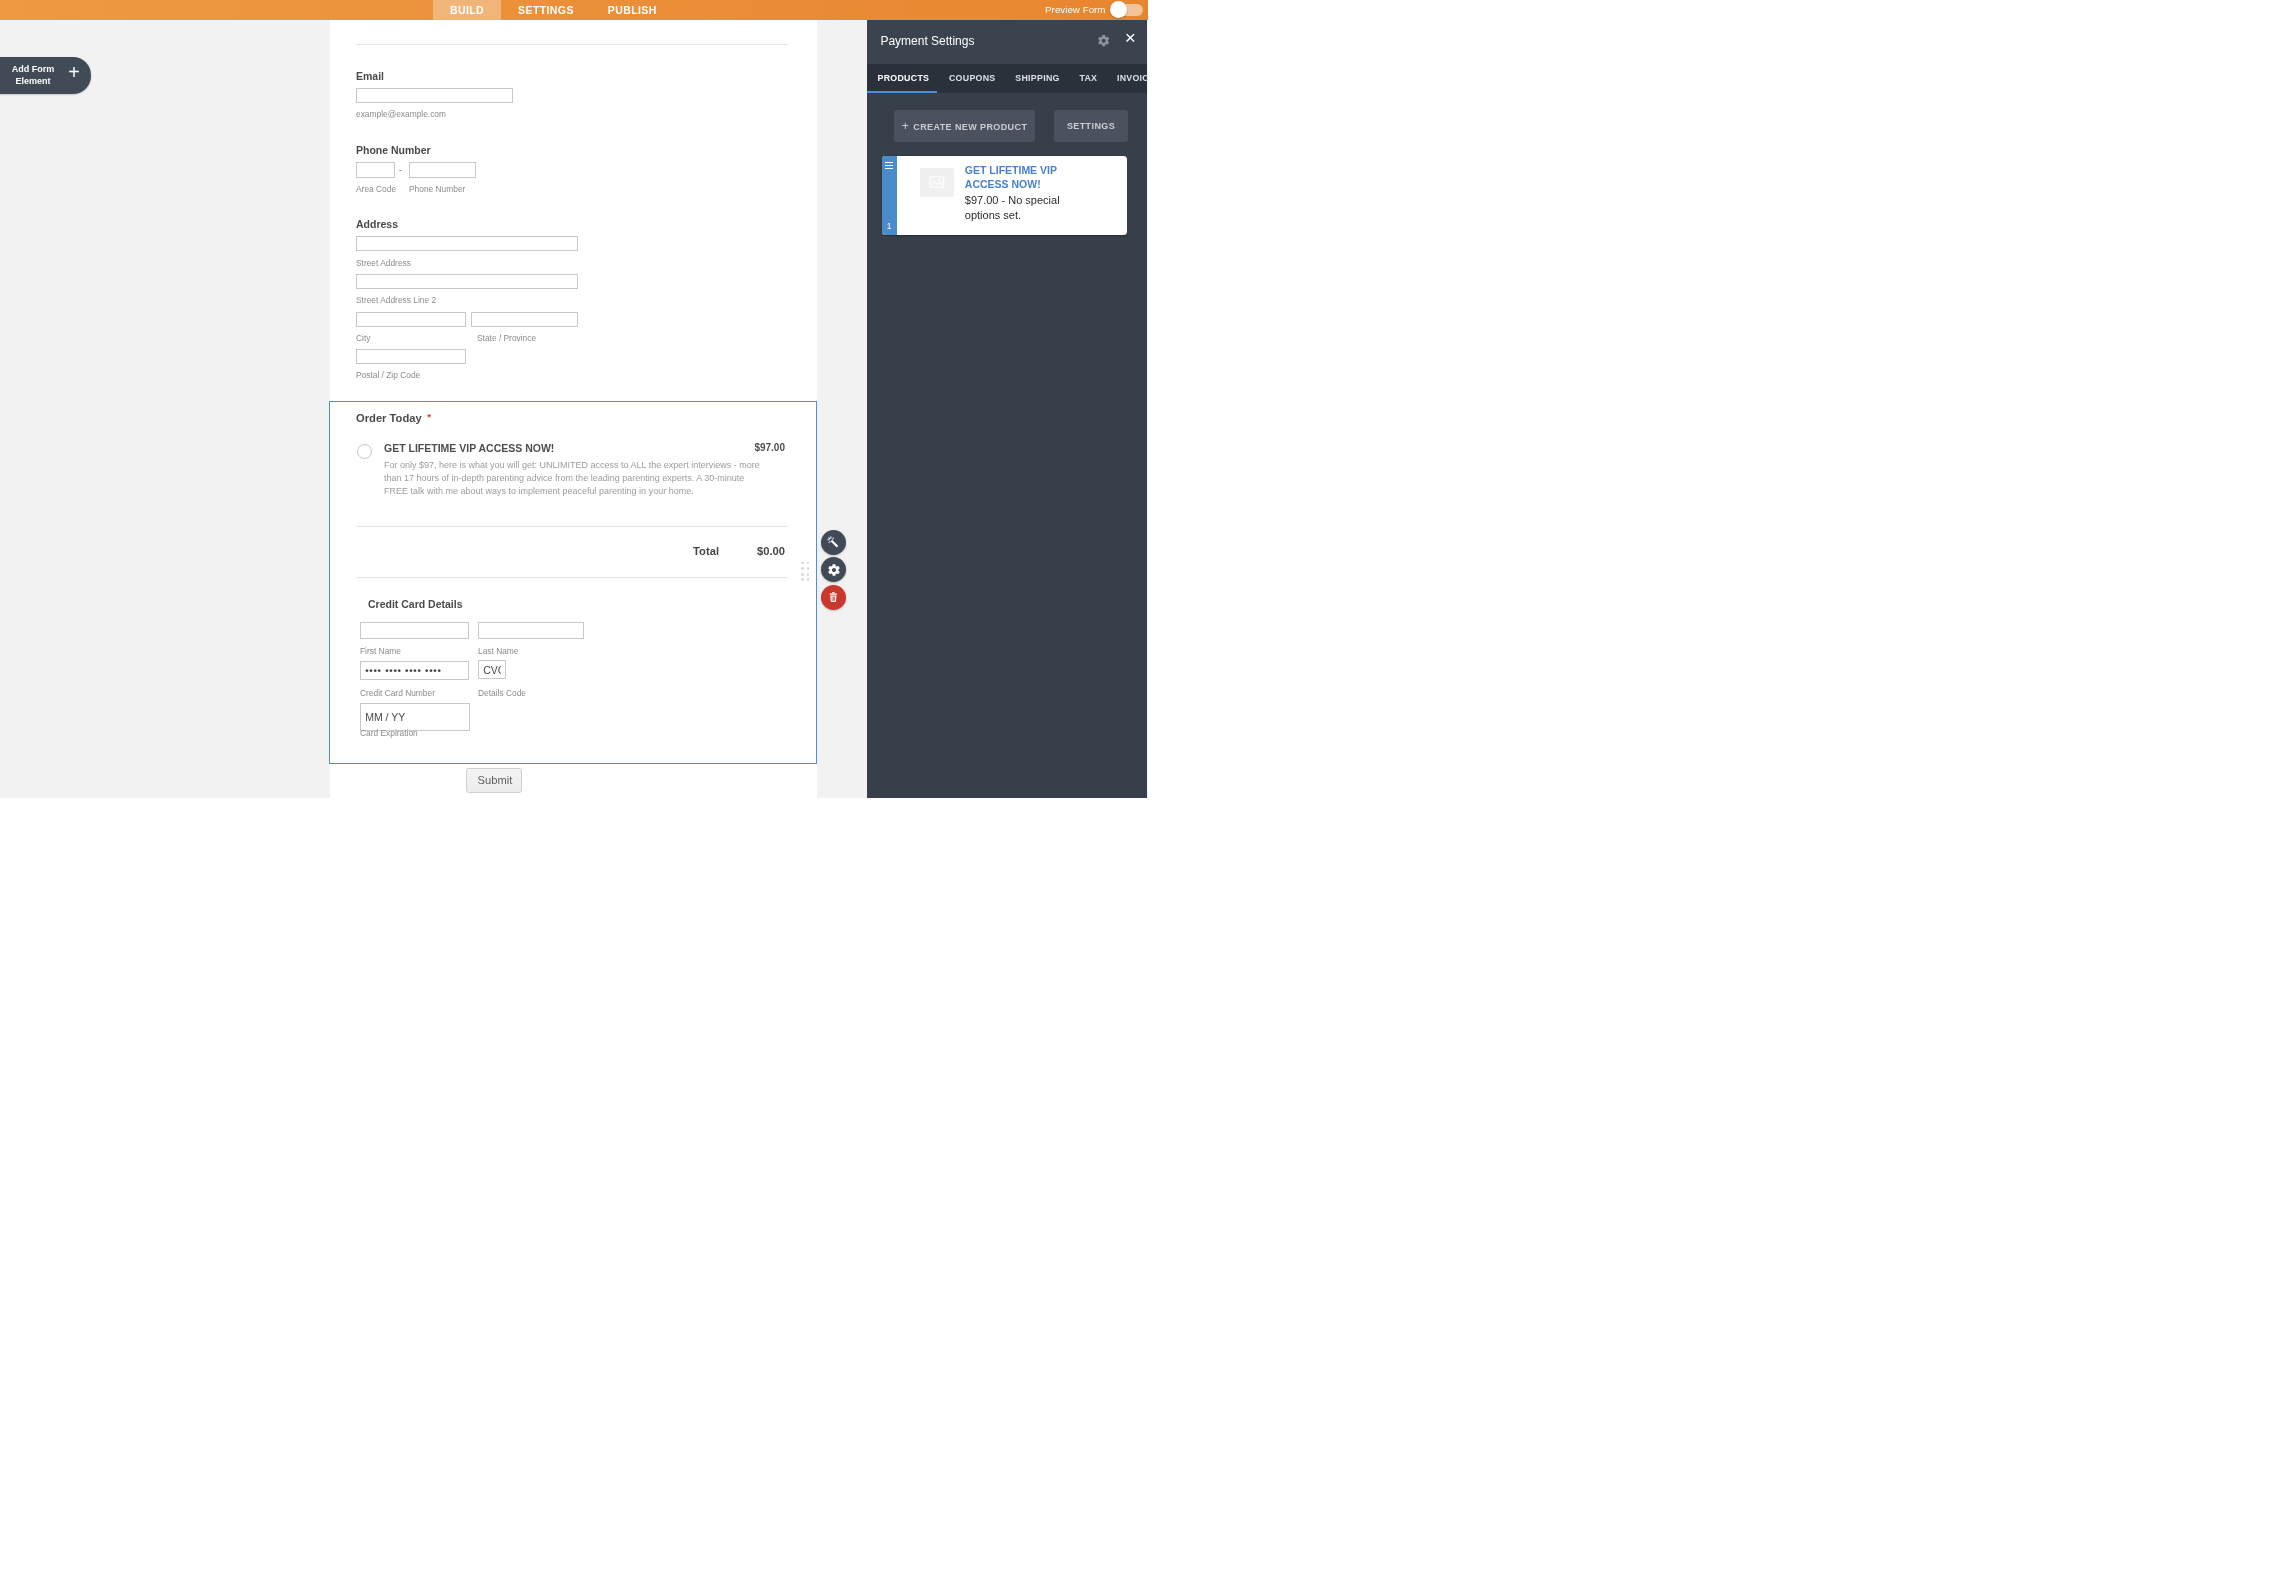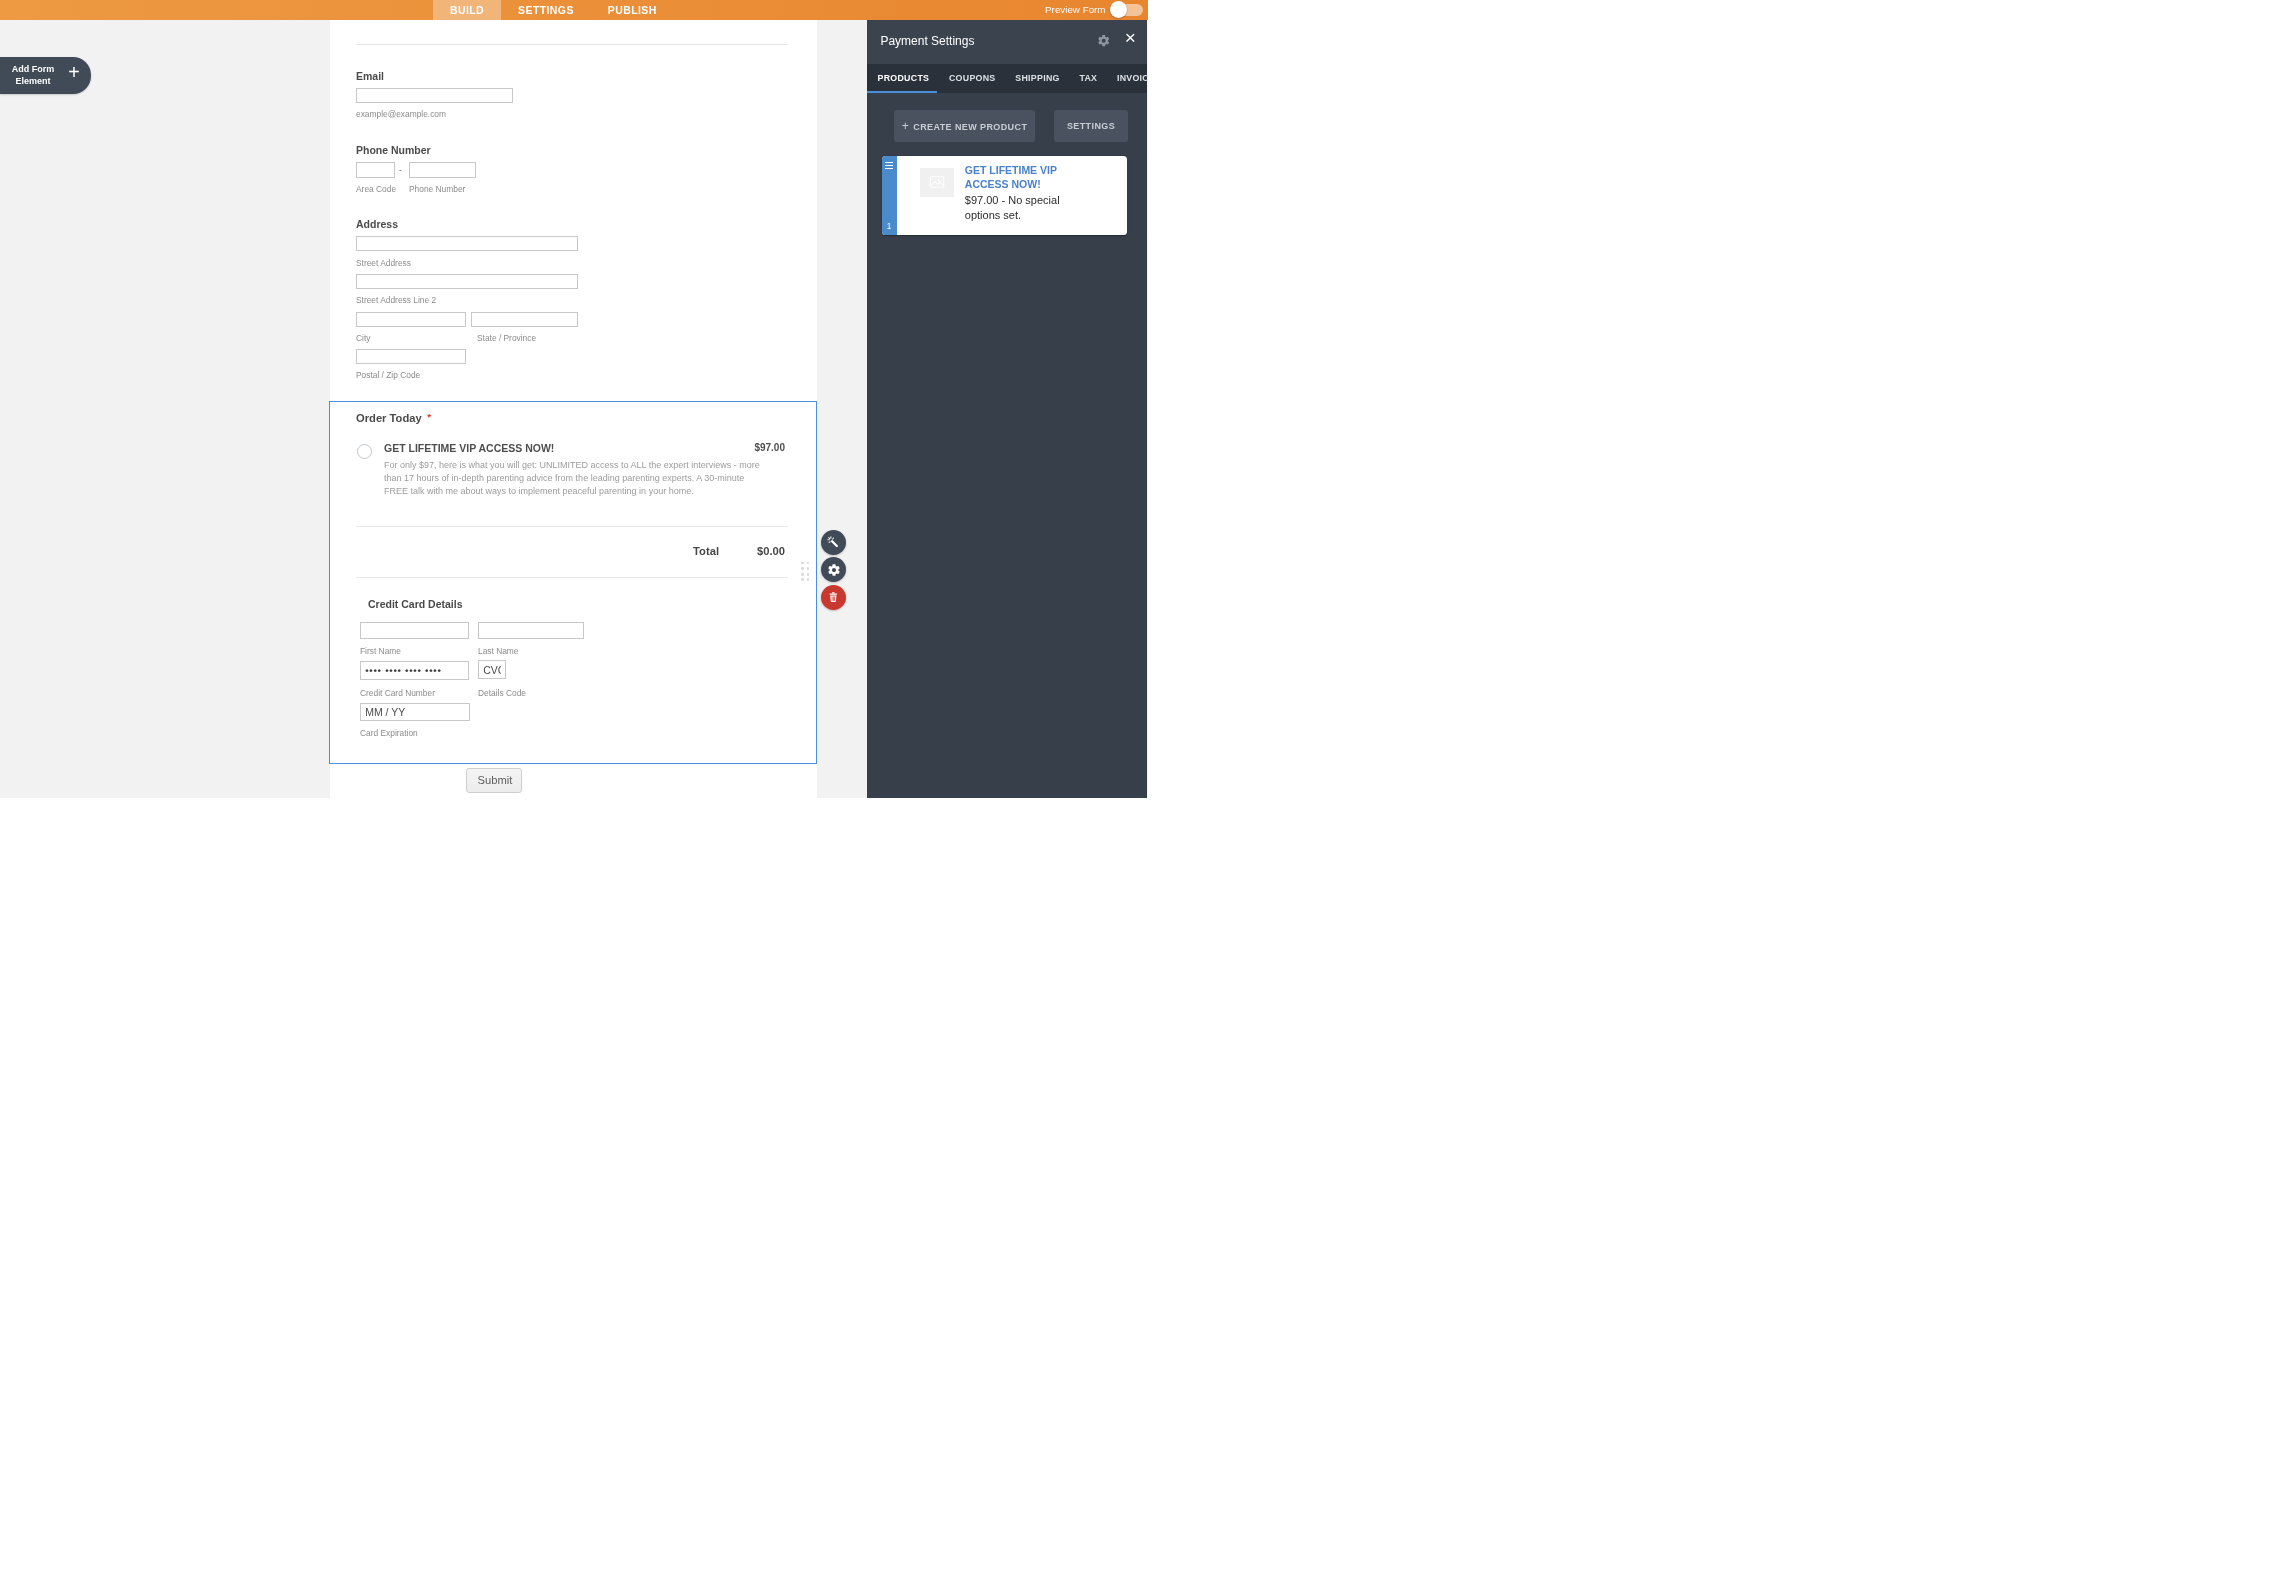--- a/index.html
+++ b/index.html
@@ -162,21 +162,21 @@
 
     <div class="cc-title">Credit Card Details</div>
     <input class="tin" style="left: 30px; top: 602px; width: 109px; height: 17px;">
     <input class="tin" style="left: 148px; top: 602px; width: 106px; height: 17px;">
     <div class="sublabel" style="left:30px;top:626px">First Name</div>
     <div class="sublabel" style="left:148px;top:626px">Last Name</div>
     <input class="tin cc-num" style="left: 30px; top: 641px; width: 109px; height: 19px;" placeholder="•••• •••• •••• ••••">
     <input class="tin" style="left: 148px; top: 640px; width: 28px; height: 19.7px; font-size: 10.5px;" placeholder="CVC">
     <div class="sublabel" style="left:30px;top:668px">Credit Card Number</div>
     <div class="sublabel" style="left:148px;top:668px">Details Code</div>
-    <input class="tin" style="left: 30px; top: 683px; width: 110px; height: 18px; font-size: 10.5px;" placeholder="MM / YY">
+    <input class="tin" style="left: 30px; top: 683px; width: 110px; height: 28px; font-size: 10.5px;" placeholder="MM / YY">
     <div class="sublabel" style="left:30px;top:708px">Card Expiration</div>
 
     <div class="dots-handle">
       <i></i>
         <i></i>
         <i></i>
         <i></i>
         <i></i>
         <i></i>
         <i></i>

